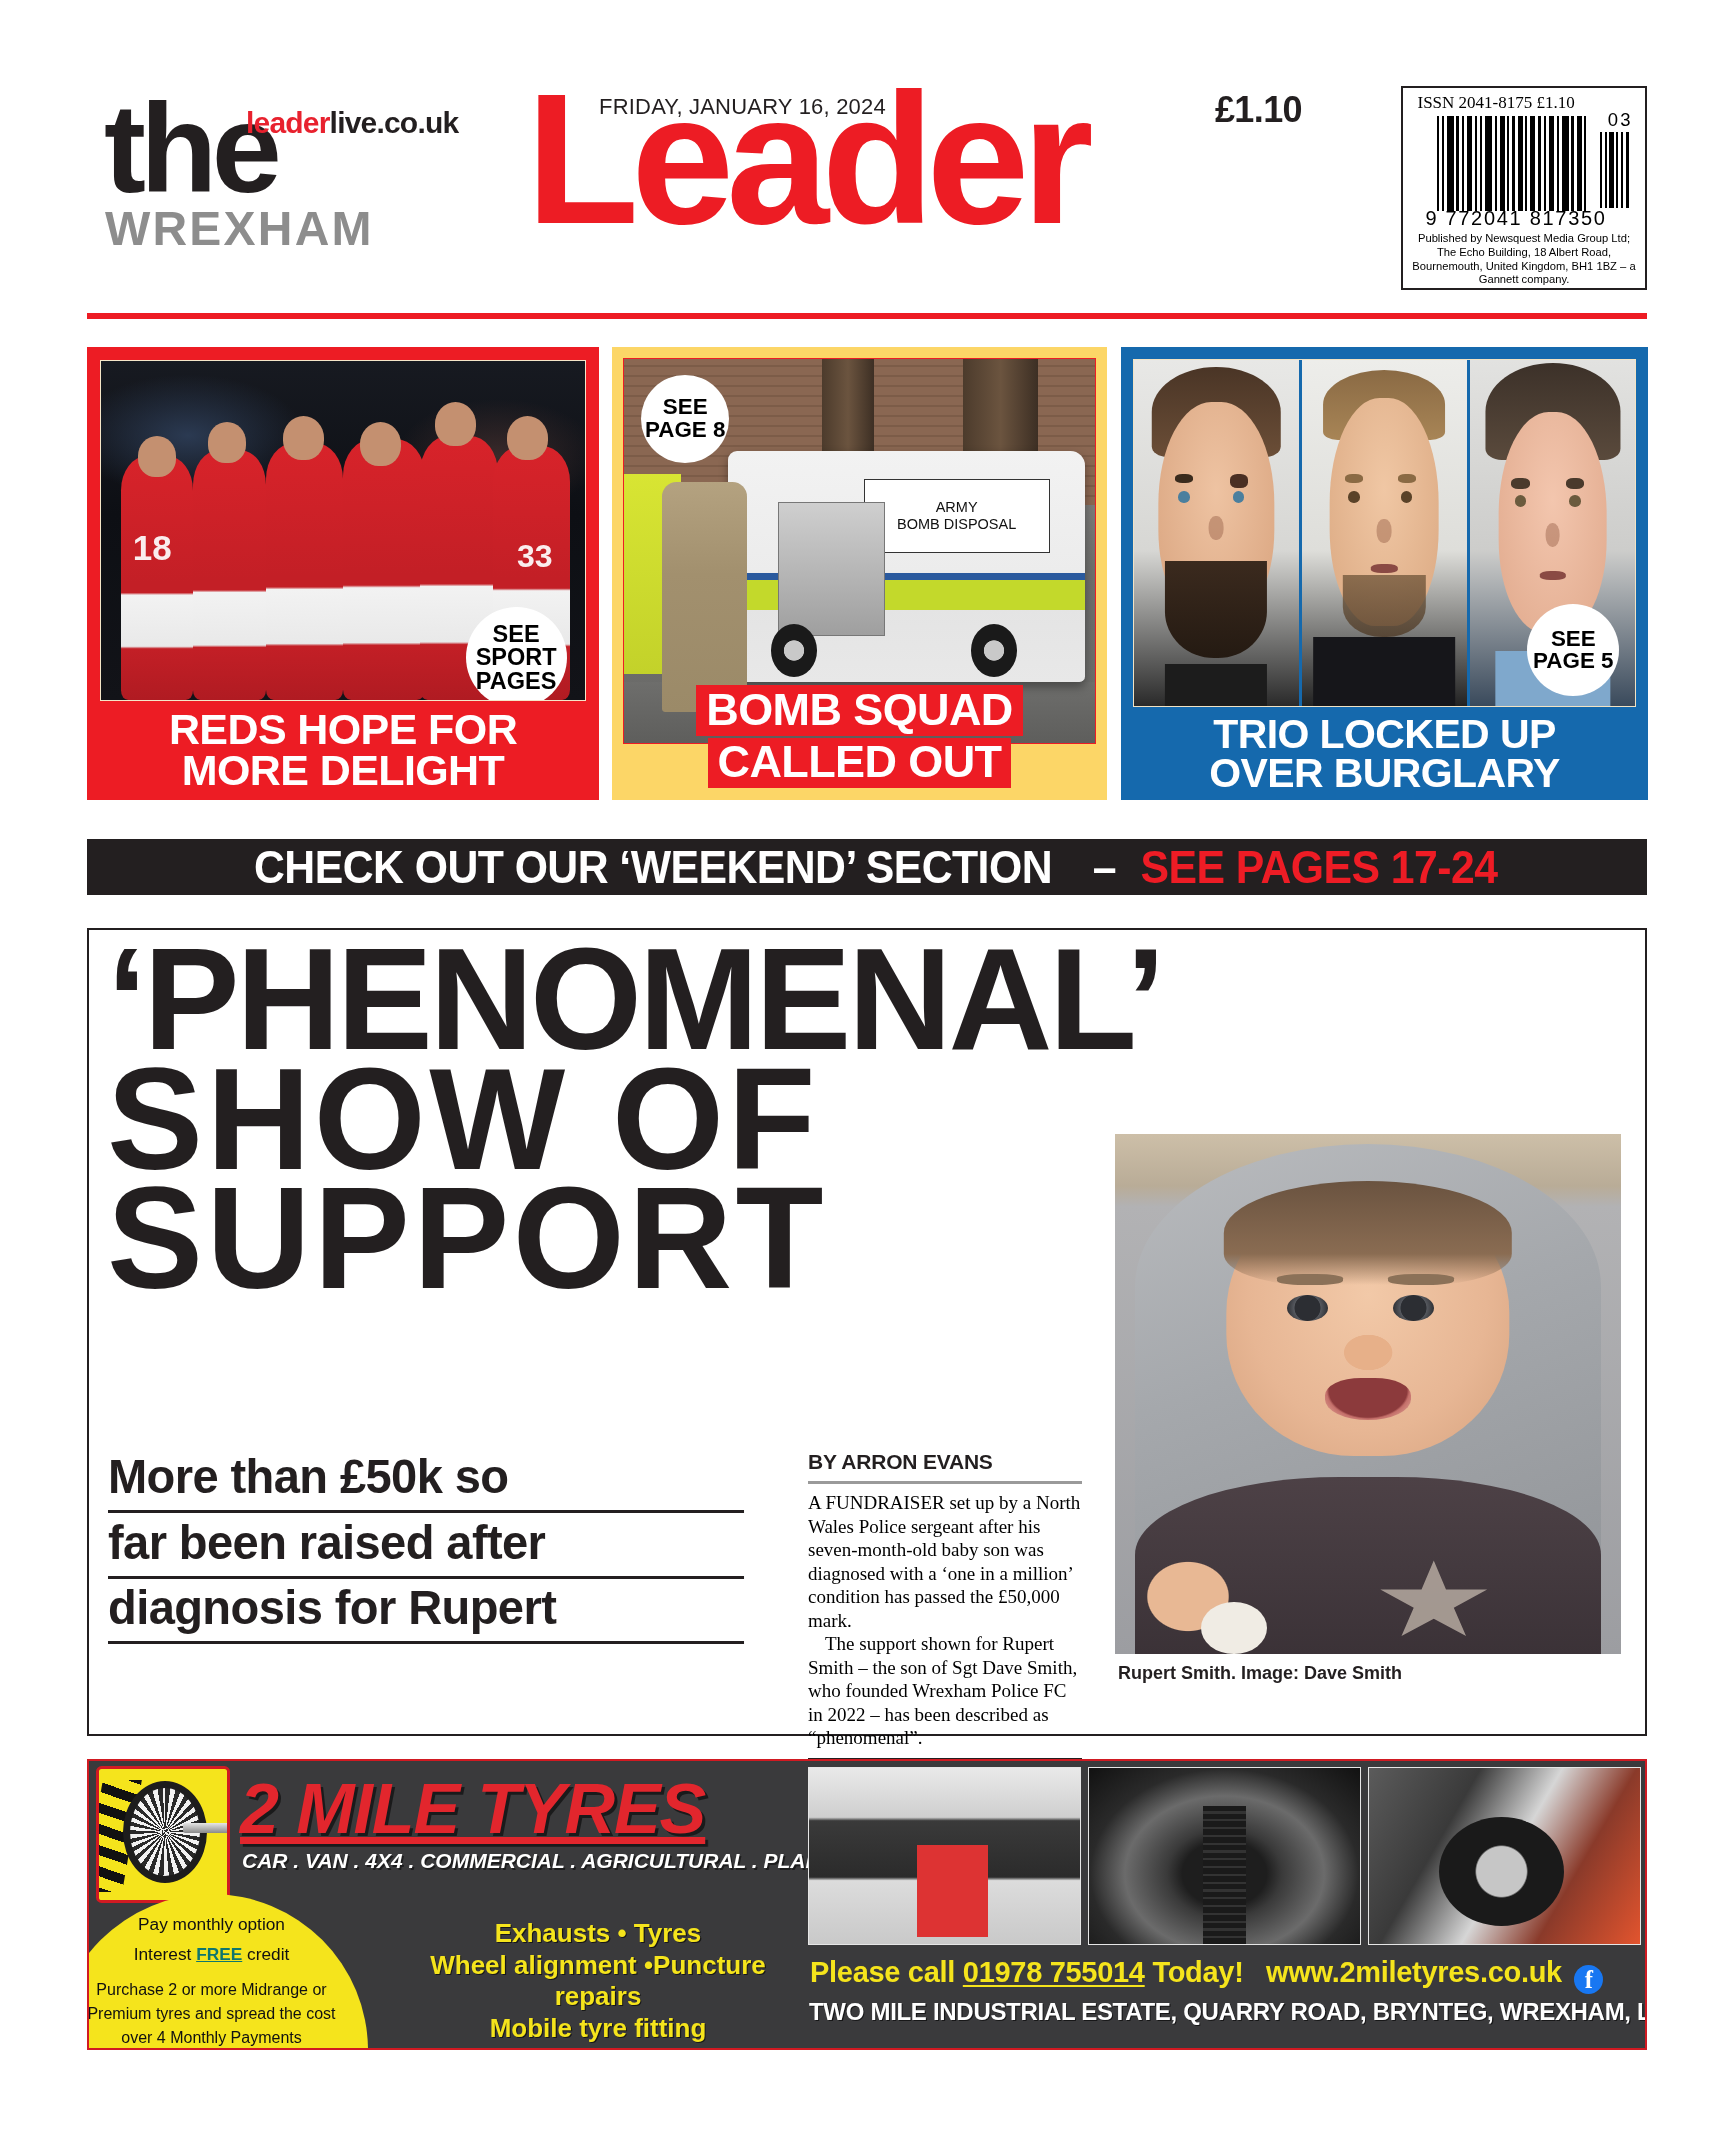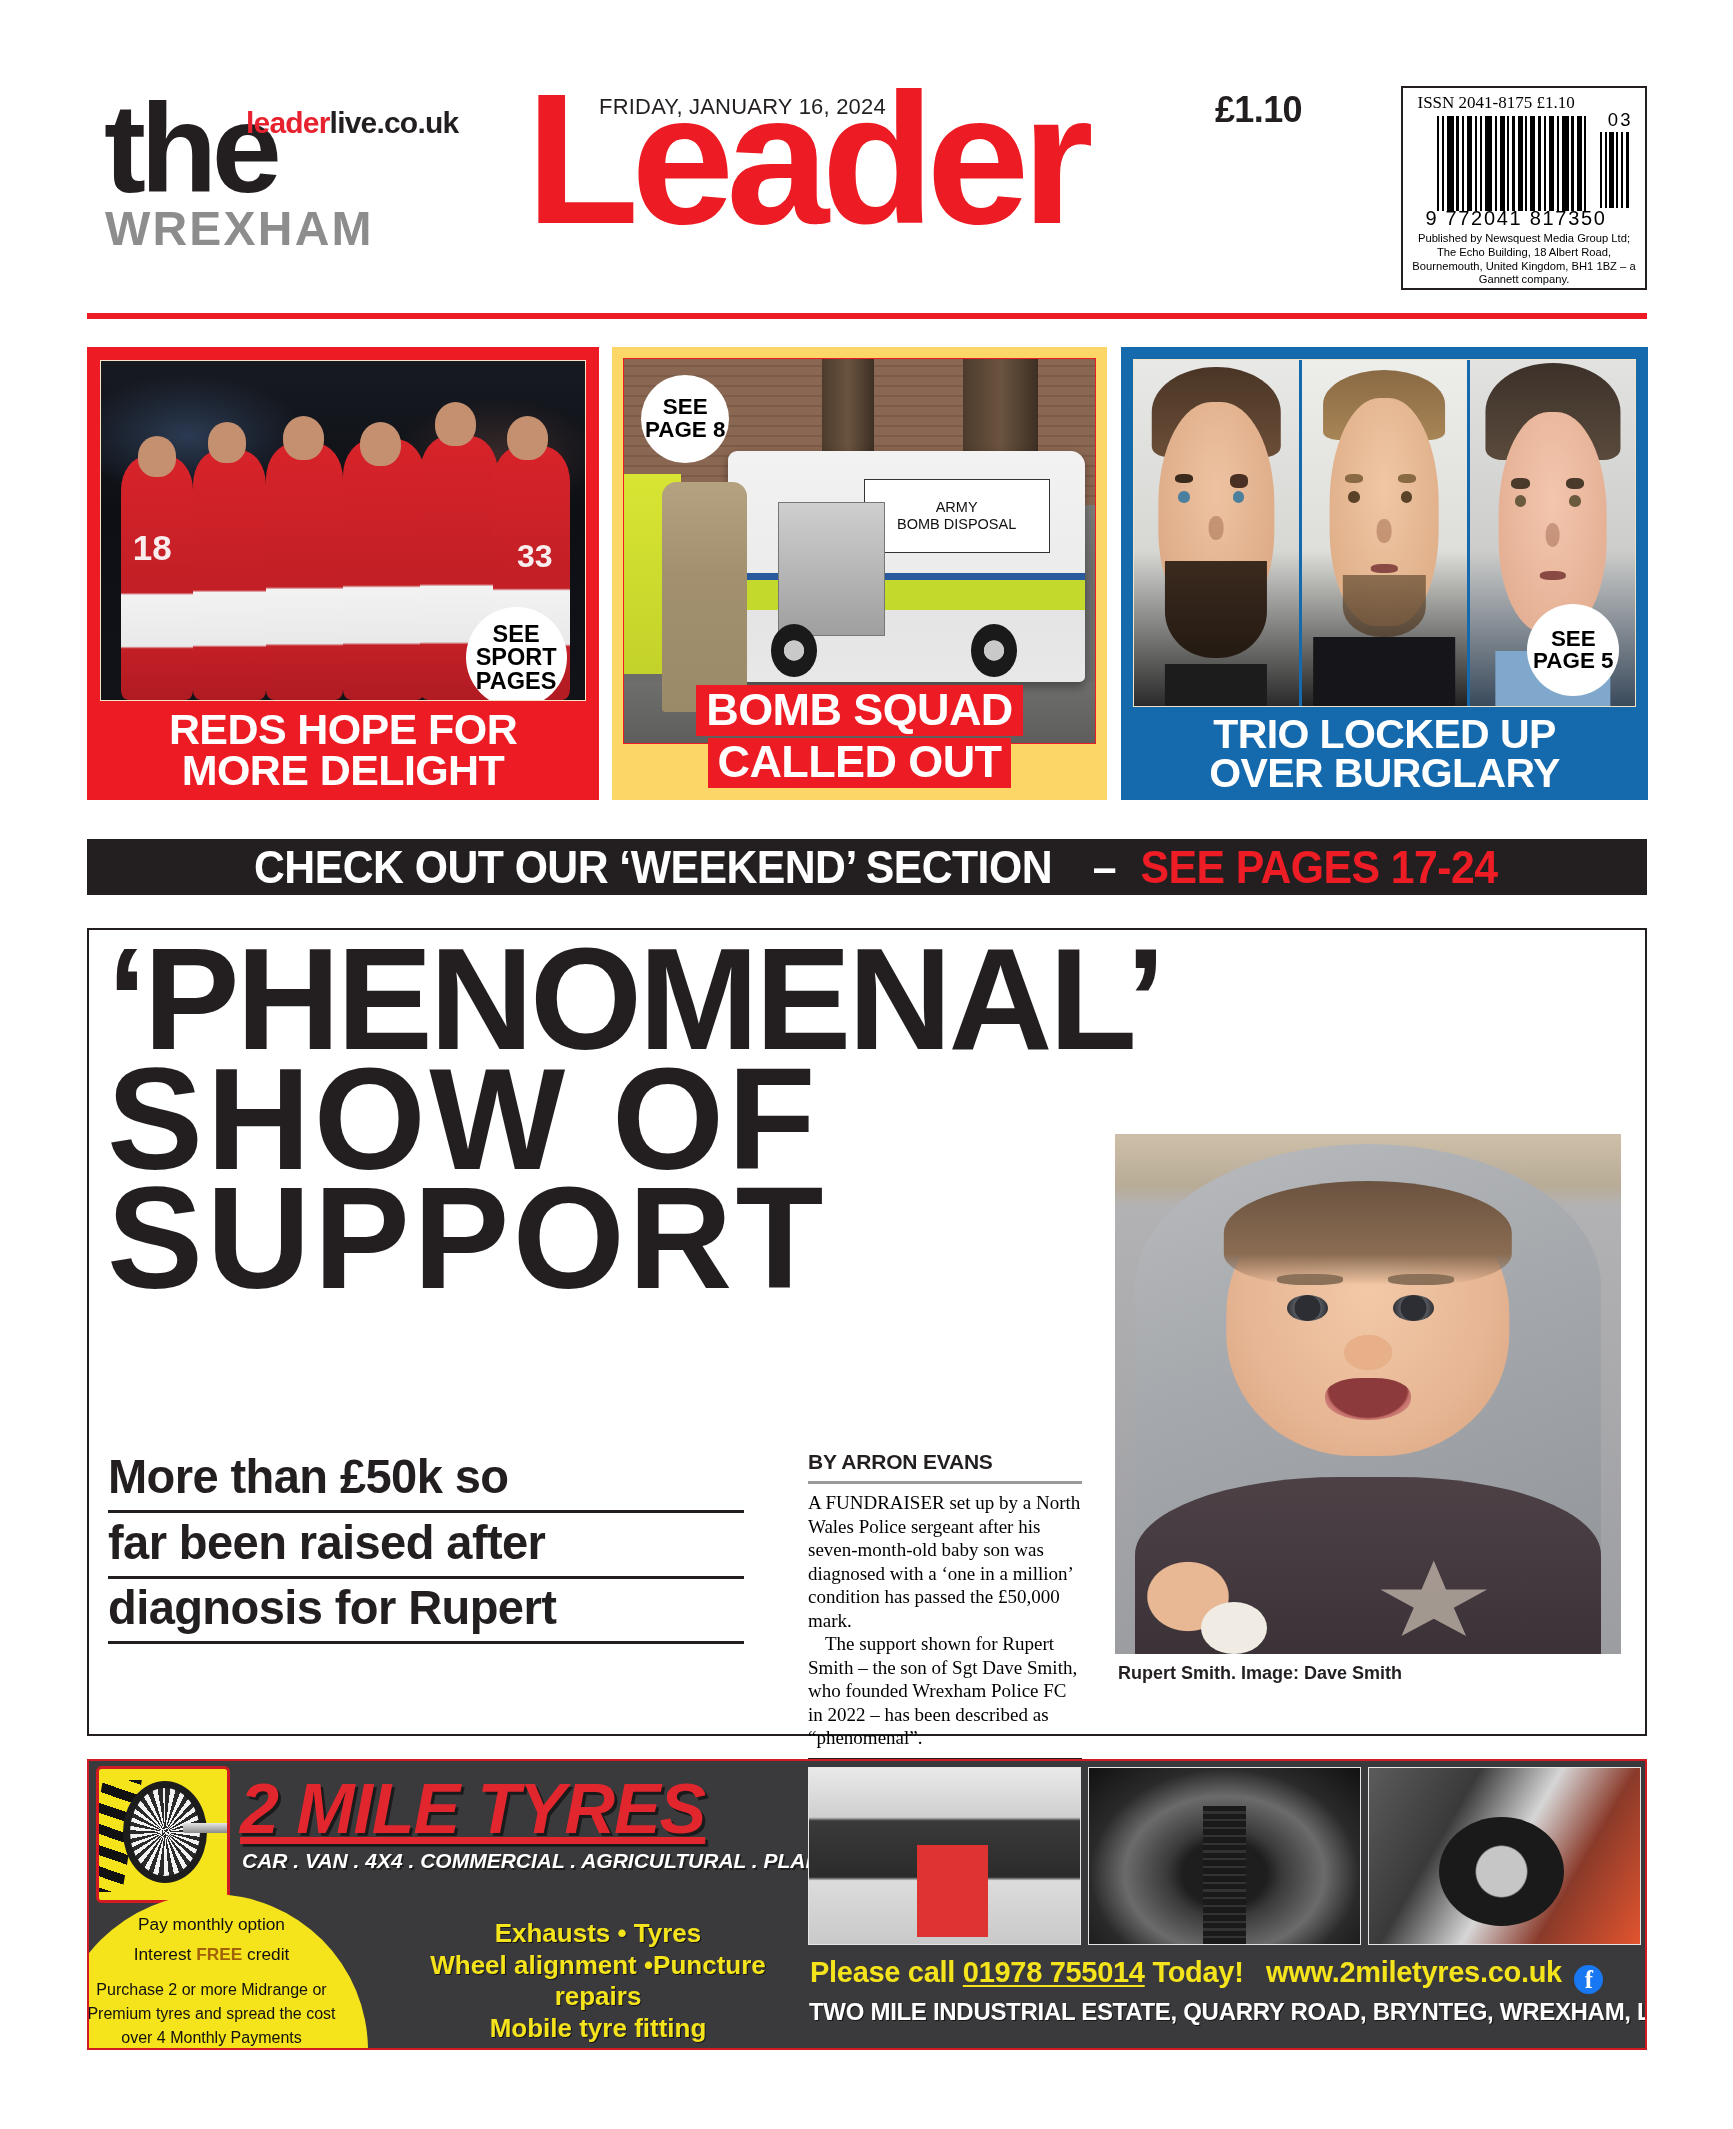--- a/index.html
+++ b/index.html
@@ -518,21 +518,21 @@
     box-sizing: border-box;
   }
   .ad-bubble .b1 {
     font-family: "Liberation Sans", sans-serif;
     font-size: 17.3px; color: #111; margin-top: 3.4px;
   }
   .ad-bubble .b2 {
     font-family: "Liberation Sans", sans-serif;
     font-size: 17.3px; color: #111; margin-top: 9px;
   }
-  .ad-bubble .b2 .free { color: #a16207; font-weight: bold; }
+  .ad-bubble .b2 .free { color: #0f766e; font-weight: bold; text-decoration: underline; }
   .ad-bubble .b3 {
     font-family: "Liberation Sans", sans-serif;
     font-size: 16px; color: #111; margin-top: 12.3px; line-height: 1.5;
     padding: 0 27px;
   }
   .ad-services {
     position: absolute;
     left: 313px; top: 157px;
     width: 392px;
     text-align: center;

